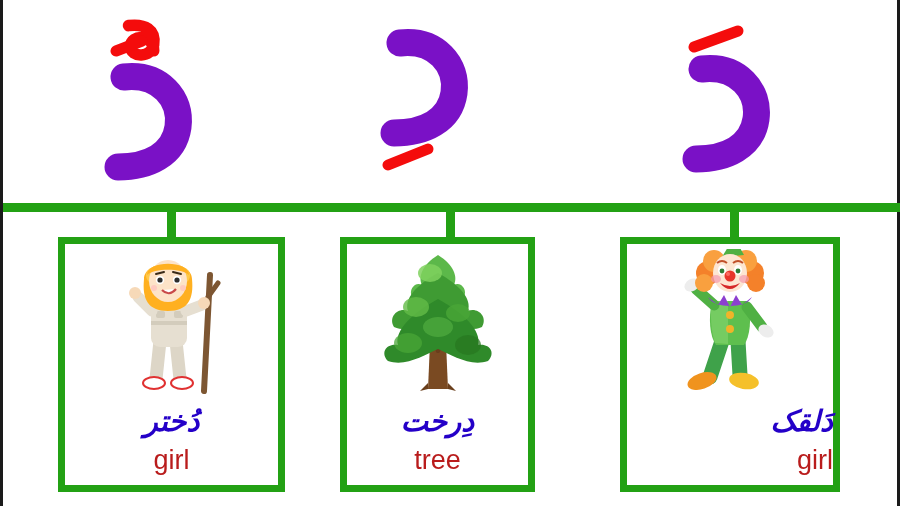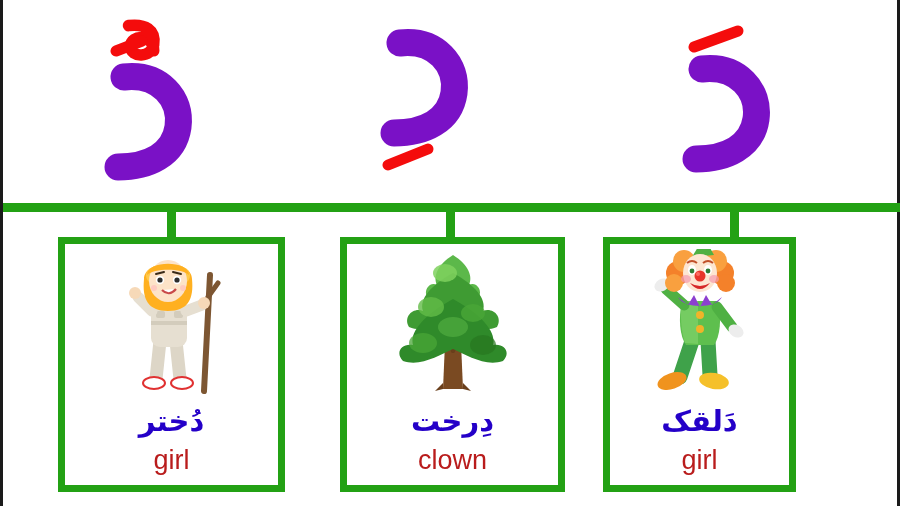--- a/index.html
+++ b/index.html
@@ -109,22 +109,22 @@
     height: 255px;
     border: 7px solid #23a114;
     background: #ffffff;
     box-sizing: border-box;
     display: flex;
     flex-direction: column;
     align-items: center;
     justify-content: flex-start;
   }
   .card.k0 { left: 55px;  width: 227px; }
-  .card.k1 { left: 337px; width: 225px; }
-  .card.k2 { left: 600px; width: 193px; }
+  .card.k1 { left: 337px; width: 195px; }
+  .card.k2 { left: 617px; width: 220px; align-items: flex-end; }
 
   .art {
     height: 155px;
     width: 100%;
     display: flex;
     align-items: flex-end;
     justify-content: center;
     padding-top: 8px;
     box-sizing: border-box;
   }
@@ -132,20 +132,21 @@
 
   .word-fa {
     color: #2400c8;
     font-family: "DejaVu Sans", sans-serif;
     font-size: 29px;
     font-weight: bold;
     direction: rtl;
     line-height: 1.15;
     margin-top: 6px;
     text-align: center;
+    font-style: italic;
   }
   .word-en {
     color: #b91c1c;
     font-family: "Liberation Sans", sans-serif;
     font-size: 27px;
     line-height: 1.1;
     margin-top: 8px;
     text-align: center;
   }
 </style>
@@ -267,21 +268,21 @@
 
         <ellipse cx="52" cy="22" rx="12" ry="9" fill="#7fd15e" opacity="0.85"></ellipse>
         <ellipse cx="38" cy="56" rx="13" ry="10" fill="#63bb47" opacity="0.8"></ellipse>
         <ellipse cx="80" cy="62" rx="12" ry="9" fill="#4aa637" opacity="0.8"></ellipse>
         <ellipse cx="30" cy="92" rx="14" ry="10" fill="#4aa637" opacity="0.75"></ellipse>
         <ellipse cx="90" cy="94" rx="13" ry="10" fill="#27761f" opacity="0.7"></ellipse>
         <ellipse cx="60" cy="76" rx="15" ry="10" fill="#57b244" opacity="0.6"></ellipse>
       </svg>
     </div>
     <div class="word-fa">دِرخت</div>
-    <div class="word-en">clown</div>
+    <div class="word-en">tree</div>
   </div>
 
   <div class="card k2">
     <div class="art">
       <svg width="112" height="150" viewBox="0 0 112 150">
 
         <path d="M48 92 L36 128" stroke="#3fa24a" stroke-width="15" stroke-linecap="round" fill="none"></path>
         <path d="M64 92 L66 126" stroke="#3fa24a" stroke-width="15" stroke-linecap="round" fill="none"></path>
 
         <ellipse cx="28" cy="132" rx="15" ry="8" fill="#f0931e" transform="rotate(-18 28 132)"></ellipse>

